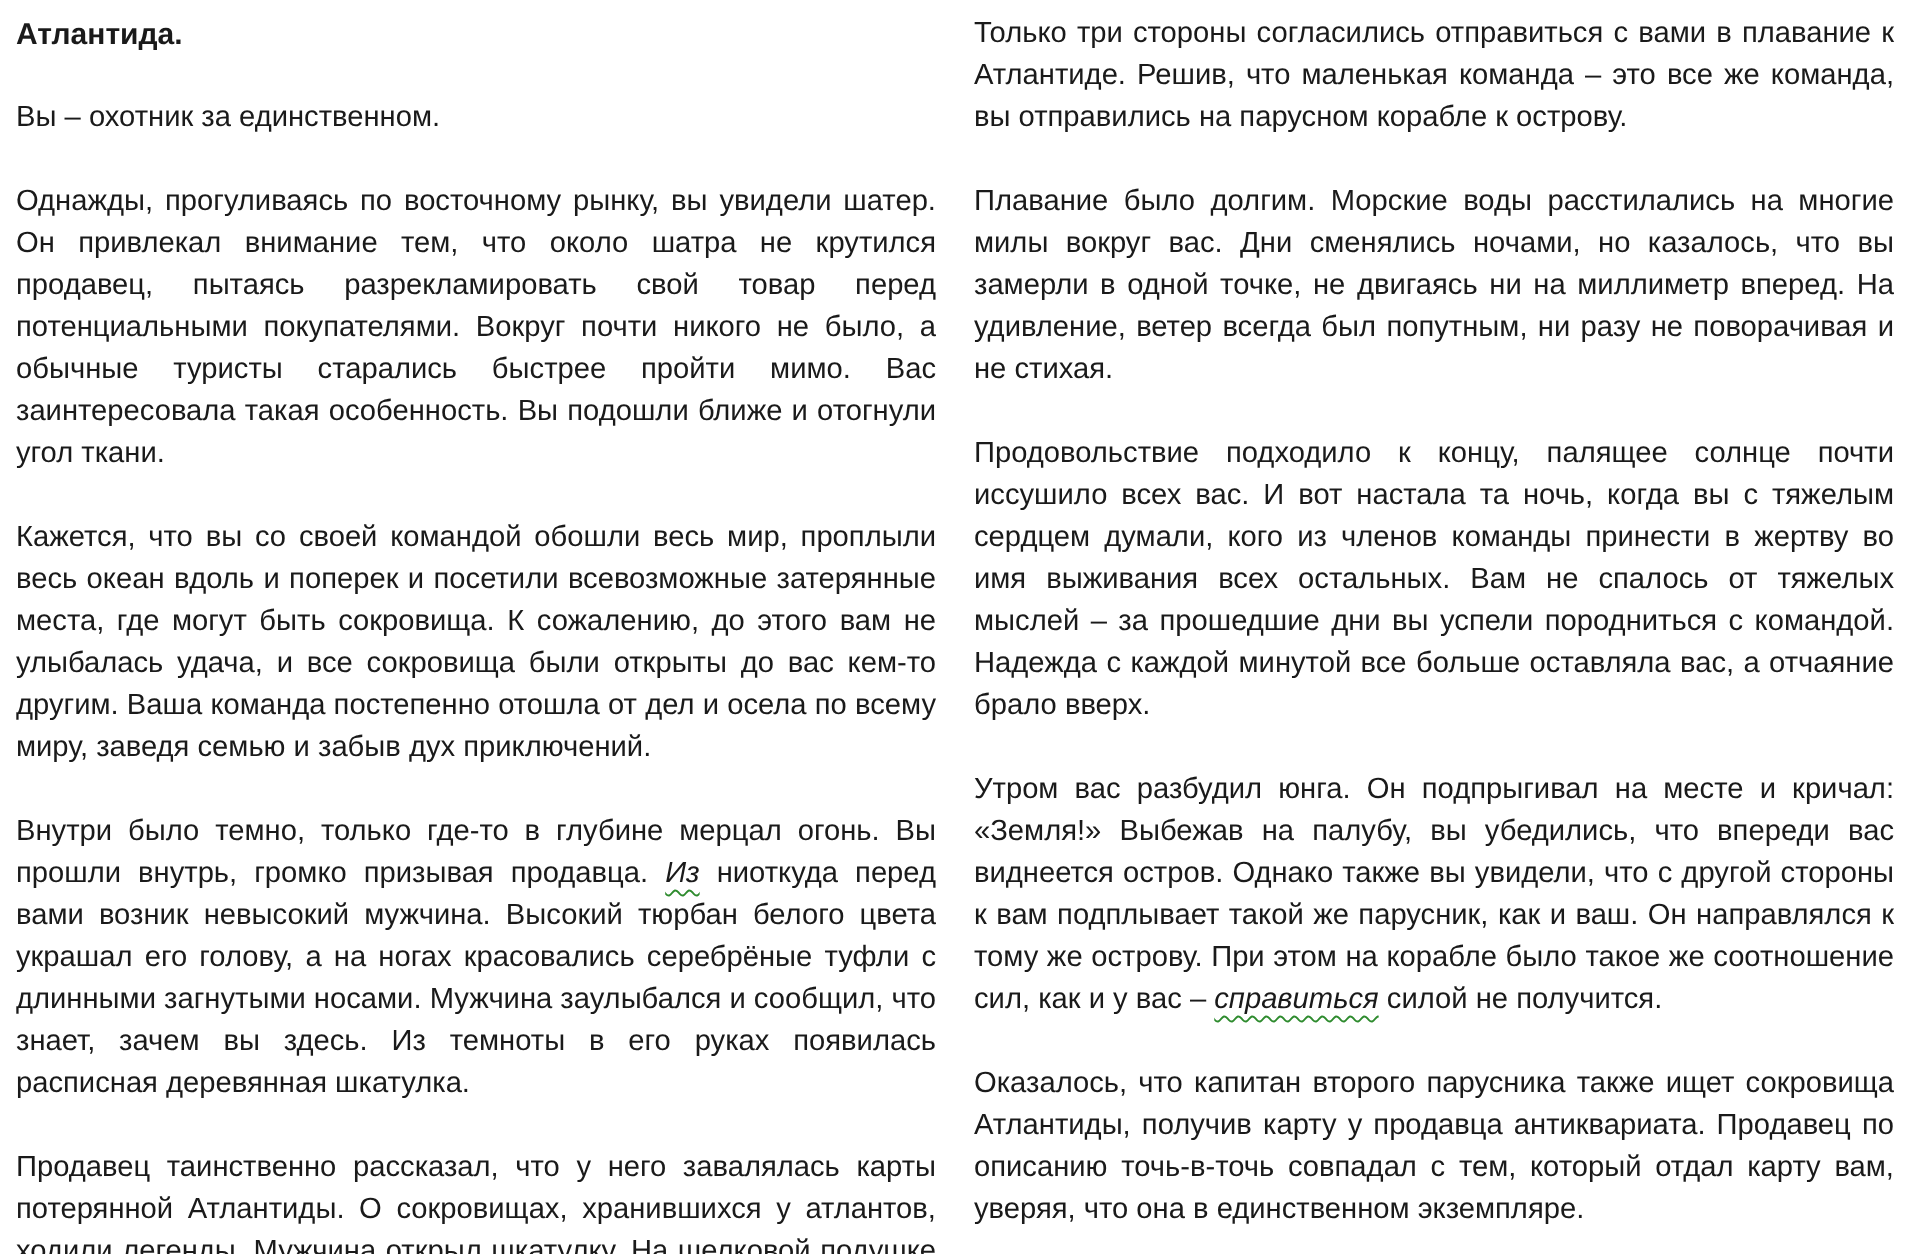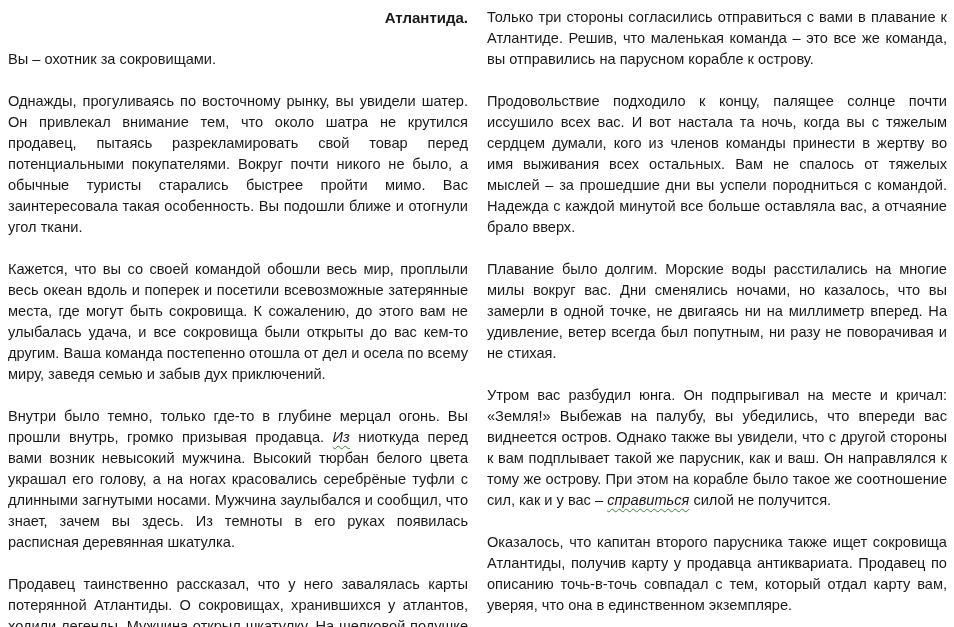--- a/index.html
+++ b/index.html
@@ -13,21 +13,21 @@
     display: flex;
     column-gap: 19px;
     overflow: hidden;
     font-family: "Liberation Sans", sans-serif;
     font-size: 14.6px;
     line-height: 21px;
     color: #1a1a1a;
   }
   .col { width: 460px; flex: 0 0 460px; }
   .doc-title {
-    text-align: right;
+    text-align: left;
     font-weight: bold;
     font-size: 15px;
     margin-bottom: 21px;
   }
   .para {
     text-align: justify;
     margin-bottom: 21px;
   }
   .para:last-child { margin-bottom: 0; }
   .squiggle {
@@ -39,29 +39,29 @@
     font-style: italic;
   }
 </style>
 </head>
 <body>
 
 <div class="page">
   <div class="col">
     <div class="doc-title">Атлантида.</div>
     <div>
-        <p class="para">Вы – охотник за сокровищами.</p>
+        <p class="para">Вы – охотник за единственном.</p>
         <p class="para">Однажды, прогуливаясь по восточному рынку, вы увидели шатер. Он привлекал внимание тем, что около шатра не крутился продавец, пытаясь разрекламировать свой товар перед потенциальными покупателями. Вокруг почти никого не было, а обычные туристы старались быстрее пройти мимо. Вас заинтересовала такая особенность. Вы подошли ближе и отогнули угол ткани.</p>
         <p class="para">Кажется, что вы со своей командой обошли весь мир, проплыли весь океан вдоль и поперек и посетили всевозможные затерянные места, где могут быть сокровища. К сожалению, до этого вам не улыбалась удача, и все сокровища были открыты до вас кем-то другим. Ваша команда постепенно отошла от дел и осела по всему миру, заведя семью и забыв дух приключений.</p>
         <p class="para">Внутри было темно, только где-то в глубине мерцал огонь. Вы прошли внутрь, громко призывая продавца. <span class="squiggle" style="text-decoration-color: rgb(46, 139, 46);">Из</span> ниоткуда перед вами возник невысокий мужчина. Высокий тюрбан белого цвета украшал его голову, а на ногах красовались серебрёные туфли с длинными загнутыми носами. Мужчина заулыбался и сообщил, что знает, зачем вы здесь. Из темноты в его руках появилась расписная деревянная шкатулка.</p>
         <p class="para">Продавец таинственно рассказал, что у него завалялась карты потерянной Атлантиды. О сокровищах, хранившихся у атлантов, ходили легенды. Мужчина открыл шкатулку. На шелковой подушке лежала карта. Несмотря на прошедшее время, краски не выцвели и были такими же яркими, а путь хорошо проглядывался. На карту были нанесены леса и пустыни, поселения и главное – замок, в котором и хранились сокровища. На крышке шкатулки с внутренней стороны были координаты острова. Продавец поделился тайной: на острове есть индейцы, который по пути к сокровищам установили различные ловушки.</p>
       </div>
   </div>
   <div class="col">
     <div>
         <p class="para">Только три стороны согласились отправиться с вами в плавание к Атлантиде. Решив, что маленькая команда – это все же команда, вы отправились на парусном корабле к острову.</p>
+        <p class="para">Плавание было долгим. Морские воды расстилались на многие милы вокруг вас. Дни сменялись ночами, но казалось, что вы замерли в одной точке, не двигаясь ни на миллиметр вперед. На удивление, ветер всегда был попутным, ни разу не поворачивая и не стихая.</p>
         <p class="para">Продовольствие подходило к концу, палящее солнце почти иссушило всех вас. И вот настала та ночь, когда вы с тяжелым сердцем думали, кого из членов команды принести в жертву во имя выживания всех остальных. Вам не спалось от тяжелых мыслей – за прошедшие дни вы успели породниться с командой. Надежда с каждой минутой все больше оставляла вас, а отчаяние брало вверх.</p>
-        <p class="para">Плавание было долгим. Морские воды расстилались на многие милы вокруг вас. Дни сменялись ночами, но казалось, что вы замерли в одной точке, не двигаясь ни на миллиметр вперед. На удивление, ветер всегда был попутным, ни разу не поворачивая и не стихая.</p>
         <p class="para">Утром вас разбудил юнга. Он подпрыгивал на месте и кричал: «Земля!» Выбежав на палубу, вы убедились, что впереди вас виднеется остров. Однако также вы увидели, что с другой стороны к вам подплывает такой же парусник, как и ваш. Он направлялся к тому же острову. При этом на корабле было такое же соотношение сил, как и у вас – <span class="squiggle" style="text-decoration-color: rgb(46, 139, 46);">справиться</span> силой не получится.</p>
         <p class="para">Оказалось, что капитан второго парусника также ищет сокровища Атлантиды, получив карту у продавца антиквариата. Продавец по описанию точь-в-точь совпадал с тем, который отдал карту вам, уверяя, что она в единственном экземпляре.</p>
       </div>
   </div>
 </div>
 
 </body></html>

